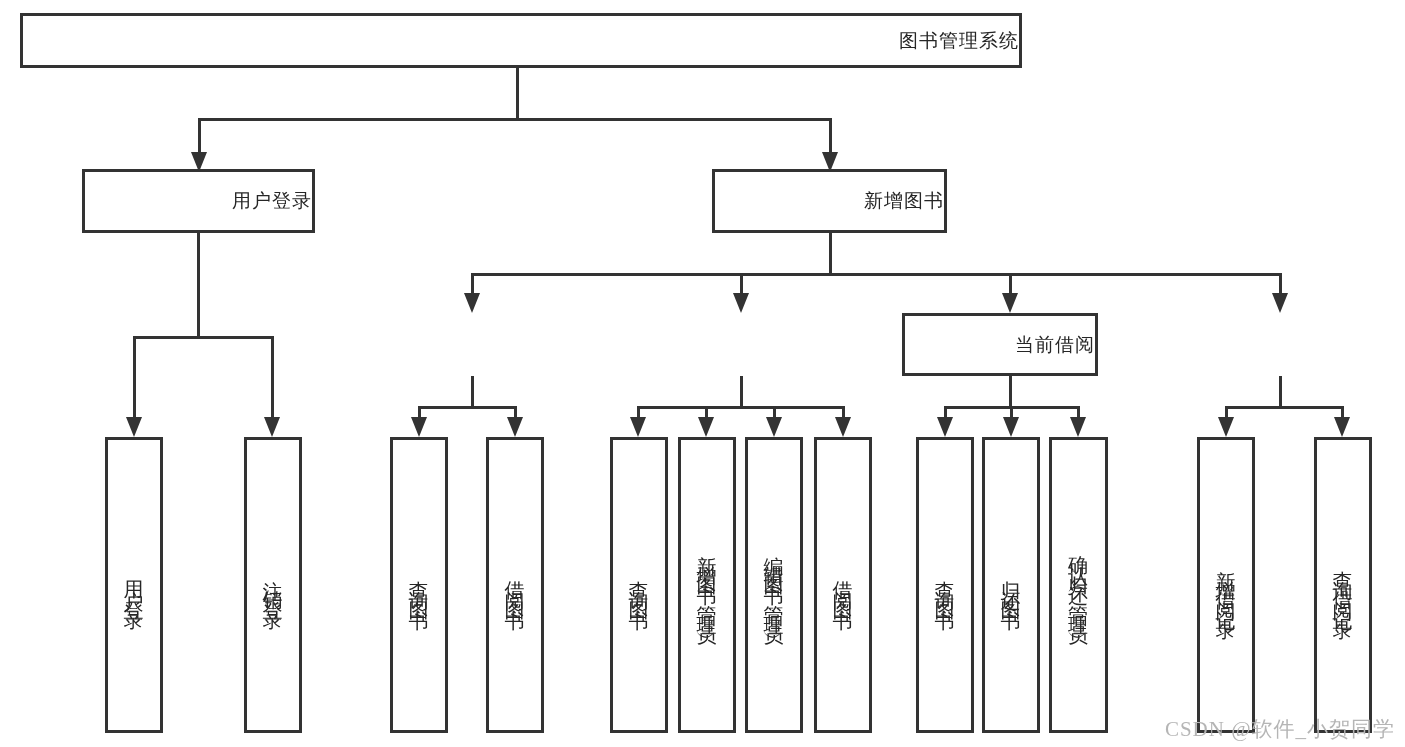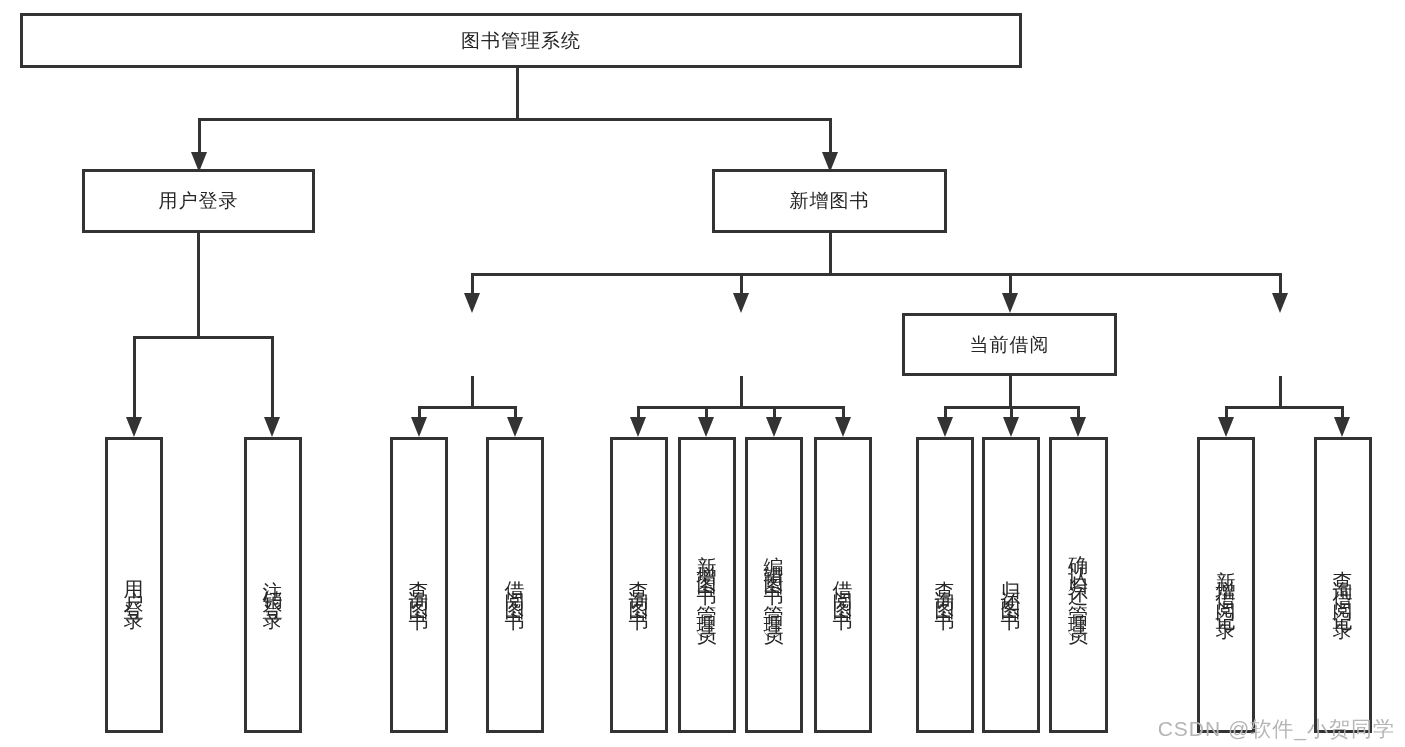--- a/index.html
+++ b/index.html
@@ -2,41 +2,41 @@
 <html><head>
 <meta charset="utf-8">
 <style>
   html,body{margin:0;padding:0;background:#fff;}
   #stage{
     position:relative;width:1405px;height:747px;background:#ffffff;overflow:hidden;
     font-family:"Liberation Sans","DejaVu Sans",sans-serif;color:#262626;
   }
   .box{
     position:absolute;box-sizing:border-box;border:3px solid #333;background:#fff;
-    display:flex;align-items:center;justify-content:center;
+    display:flex;align-items:center;justify-content:flex-end;
     font-size:19px;letter-spacing:1px;color:#262626;
   }
   .leaf{
     position:absolute;box-sizing:border-box;border:3px solid #333;background:#fff;
     display:flex;align-items:center;justify-content:center;
   }
   .vtext{
     writing-mode:vertical-rl;text-orientation:mixed;
     font-size:20px;letter-spacing:10px;line-height:1;color:#262626;white-space:nowrap;
   }
   .vline{position:absolute;width:3px;background:#333;}
   .hline{position:absolute;height:3px;background:#333;}
   .arrow{
     position:absolute;width:0;height:0;
     border-left:8px solid transparent;border-right:8px solid transparent;
     border-top:20px solid #333;
   }
   .watermark{
     position:absolute;right:10px;bottom:4px;z-index:10;
-    font-size:21px;color:#b5b5b5;letter-spacing:1px;
+    font-size:21px;color:#b5b5b5;letter-spacing:1px;font-family:Liberation Serif, serif;
   }
 </style>
 </head>
 <body>
 
 <div id="stage">
 
   <div class="box" style="left:20px;top:13px;width:1002px;height:55px;">
     <span>图书管理系统</span>
   </div>
@@ -66,21 +66,21 @@
   <div class="hline" style="left:470.5px;top:273px;width:811px;"></div>
   <div class="vline" style="left:470.5px;top:273px;height:22px;"></div>
   <div class="arrow" style="left:464px;top:293px;"></div>
   <div class="vline" style="left:739.5px;top:273px;height:22px;"></div>
   <div class="arrow" style="left:733px;top:293px;"></div>
   <div class="vline" style="left:1008.5px;top:273px;height:22px;"></div>
   <div class="arrow" style="left:1002px;top:293px;"></div>
   <div class="vline" style="left:1278.5px;top:273px;height:22px;"></div>
   <div class="arrow" style="left:1272px;top:293px;"></div>
 
-  <div class="box" style="left:902px;top:313px;width:215px;height:63px;">
+  <div class="box" style="left:902px;top:313px;width:196px;height:63px;">
     <span>当前借阅</span>
   </div>
 
   <div class="vline" style="left:470.5px;top:376px;height:30px;"></div>
   <div class="hline" style="left:417.5px;top:406px;width:99px;"></div>
   <div class="vline" style="left:417.5px;top:406px;height:13px;"></div>
   <div class="arrow" style="left:411px;top:417px;"></div>
   <div class="vline" style="left:513.5px;top:406px;height:13px;"></div>
   <div class="arrow" style="left:507px;top:417px;"></div>
 

